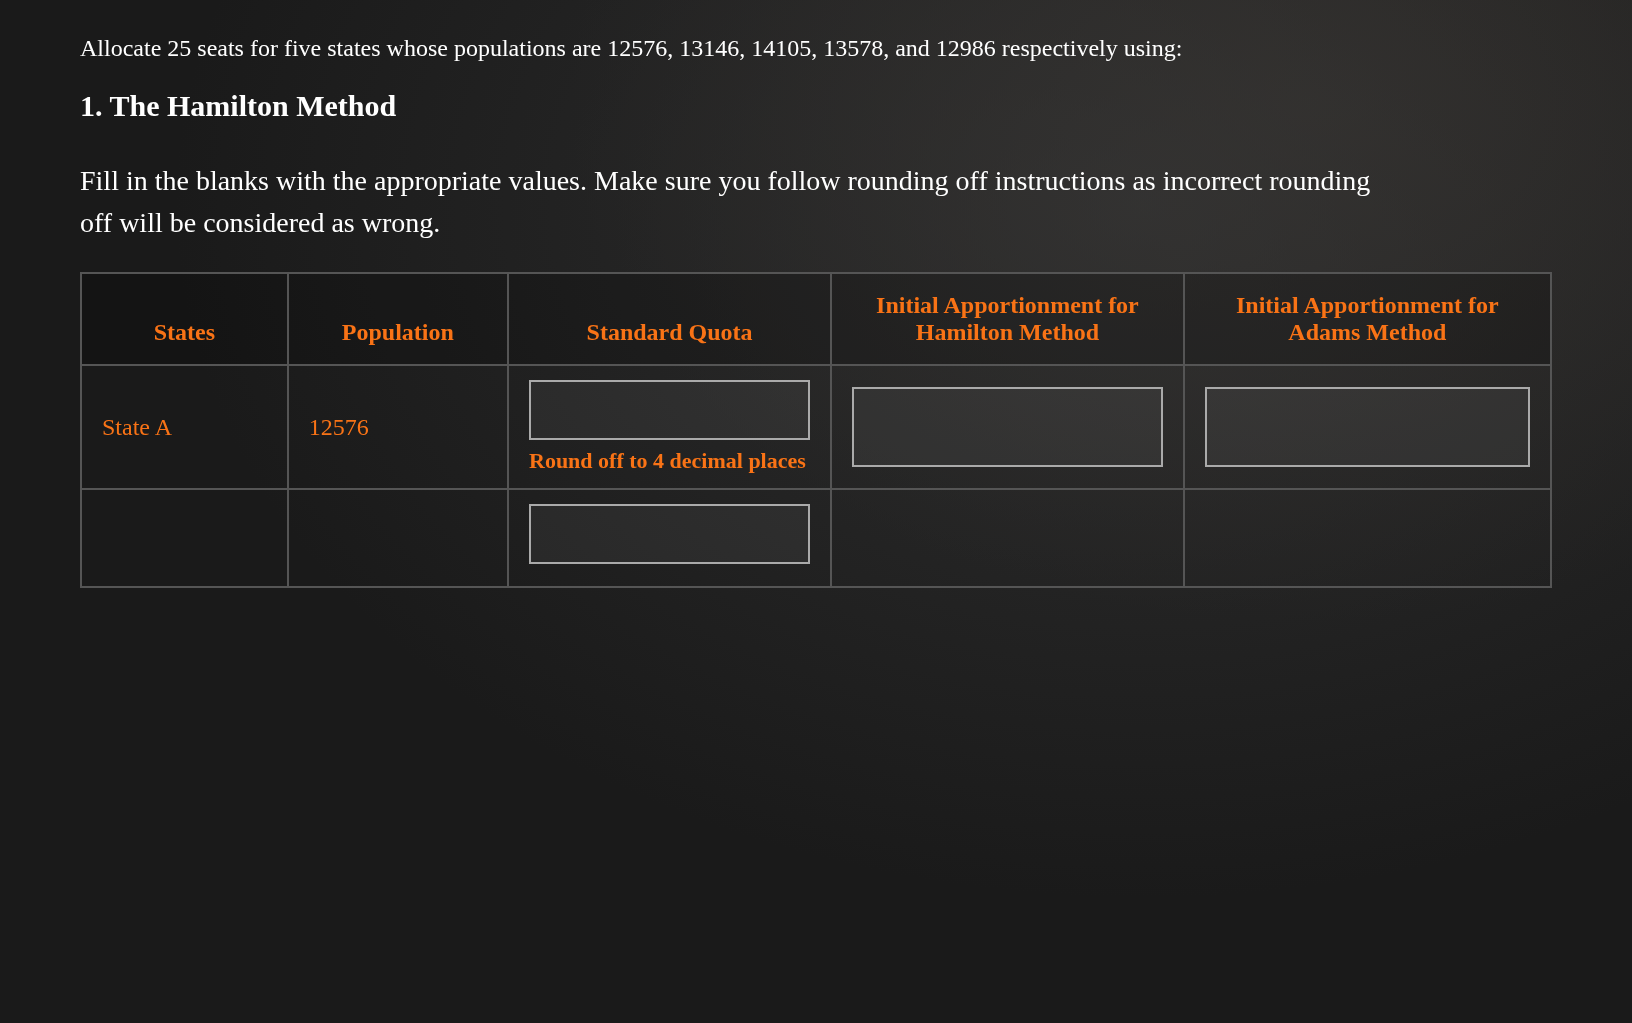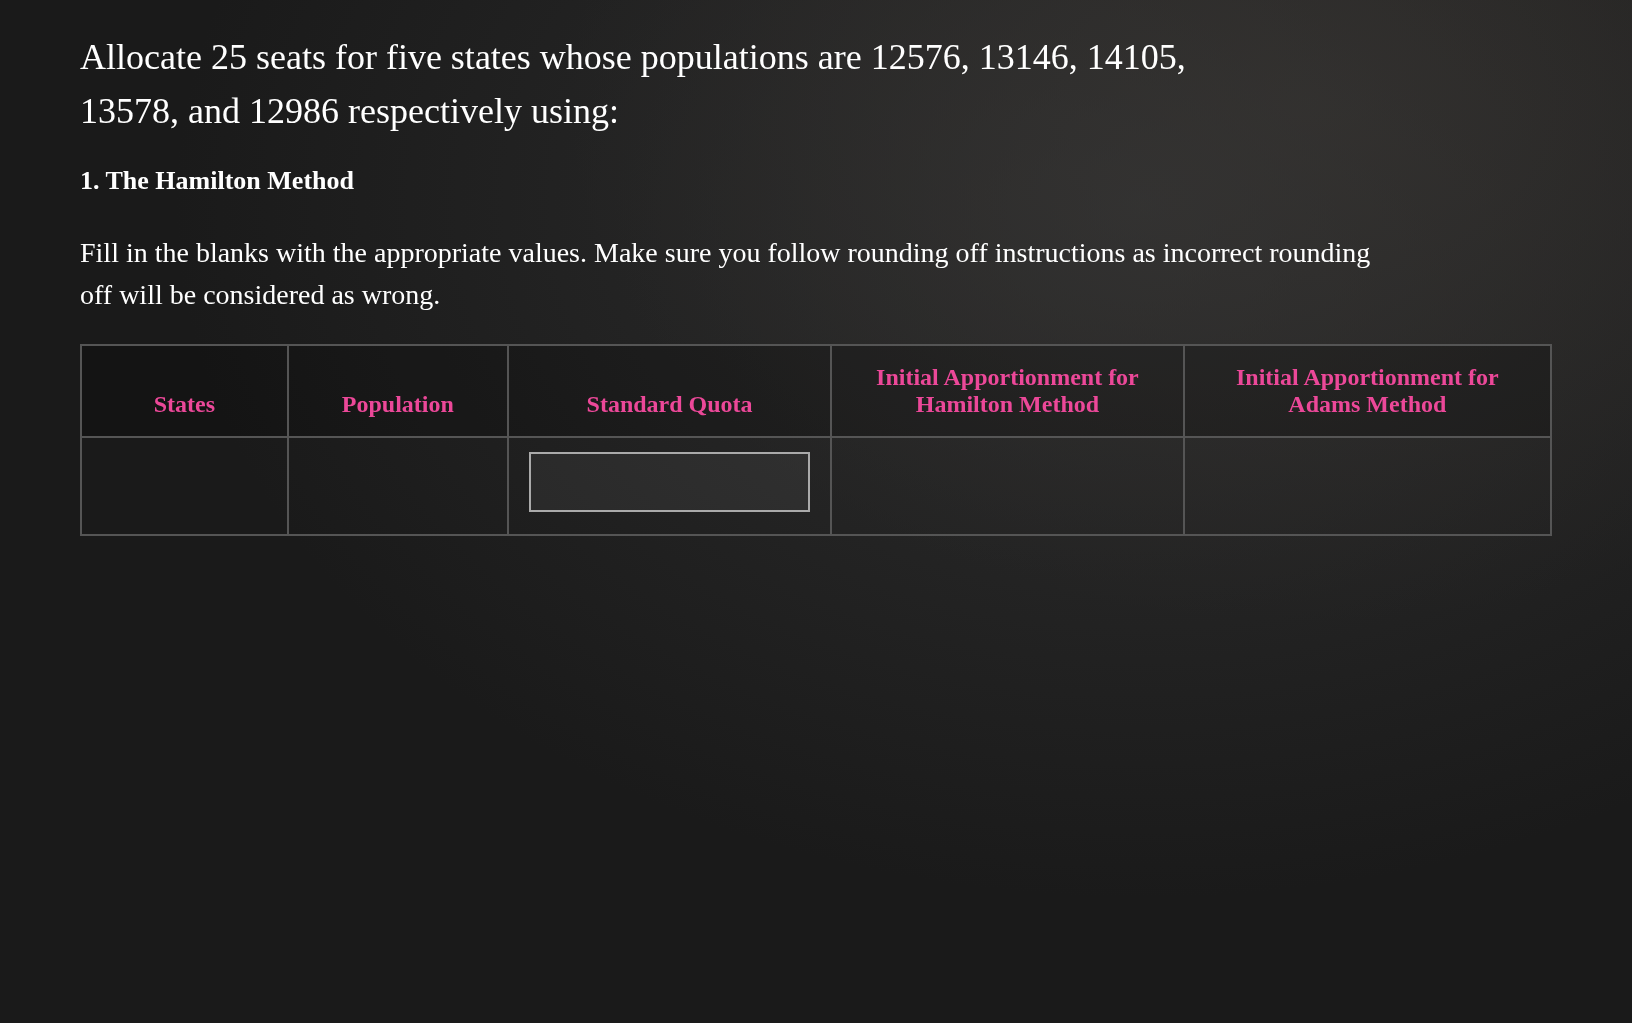--- a/index.html
+++ b/index.html
@@ -14,33 +14,33 @@
       background-color: #1a1a1a;
       background-image: 
         radial-gradient(ellipse at 70% 20%, rgba(60,60,60,0.6) 0%, transparent 60%),
         radial-gradient(ellipse at 80% 10%, rgba(80,70,60,0.3) 0%, transparent 40%);
       color: #ffffff;
       font-family: 'Georgia', serif;
       padding: 30px 80px;
     }
 
     .intro-text {
-      font-size: 36px;
+      font-size: 24px;
       line-height: 1.5;
-      margin-bottom: 22px;
+      margin-bottom: 16px;
       max-width: 1200px;
     }
 
     .method-list {
       list-style: none;
       margin-bottom: 30px;
     }
 
     .method-list li {
-      font-size: 26px;
+      font-size: 30px;
       font-weight: bold;
       line-height: 1.6;
     }
 
     .instructions {
       font-size: 28px;
       line-height: 1.5;
       margin-bottom: 28px;
       max-width: 1300px;
     }
@@ -55,21 +55,21 @@
       width: 100%;
       border-collapse: collapse;
     }
 
     th, td {
       border-right: 2px solid #555;
       border-bottom: 2px solid #555;
       padding: 18px 20px;
       vertical-align: middle;
       font-size: 24px;
-      color: #ec4899;
+      color: #f97316;
     }
 
     thead th {
       font-weight: bold;
       font-size: 24px;
       vertical-align: bottom;
       background-color: rgba(0,0,0,0.2);
     }
 
     tbody td {
@@ -139,20 +139,38 @@
         </th>
         <th class="col-hamilton">
           <span>Initial Apportionment for Hamilton Method</span>
         </th>
         <th class="col-adams">
           <span>Initial Apportionment for Adams Method</span>
         </th>
       </tr>
     </thead>
     <tbody>
+      <tr class="state-a-row">
+        <td class="col-states">
+          <span>State A</span>
+        </td>
+        <td class="col-population">
+          <span>12576</span>
+        </td>
+        <td class="col-standard std-quota-cell">
+          <div class="input-box"></div>
+          <div class="round-note">Round off to 4 decimal places</div>
+        </td>
+        <td class="col-hamilton">
+          <div class="input-box-small"></div>
+        </td>
+        <td class="col-adams">
+          <div class="input-box-small"></div>
+        </td>
+      </tr>
       <tr>
         <td class="col-states"></td>
         <td class="col-population"></td>
         <td class="col-standard std-quota-cell">
           <div class="input-box"></div>
         </td>
         <td class="col-hamilton"></td>
         <td class="col-adams"></td>
       </tr>
     </tbody>

